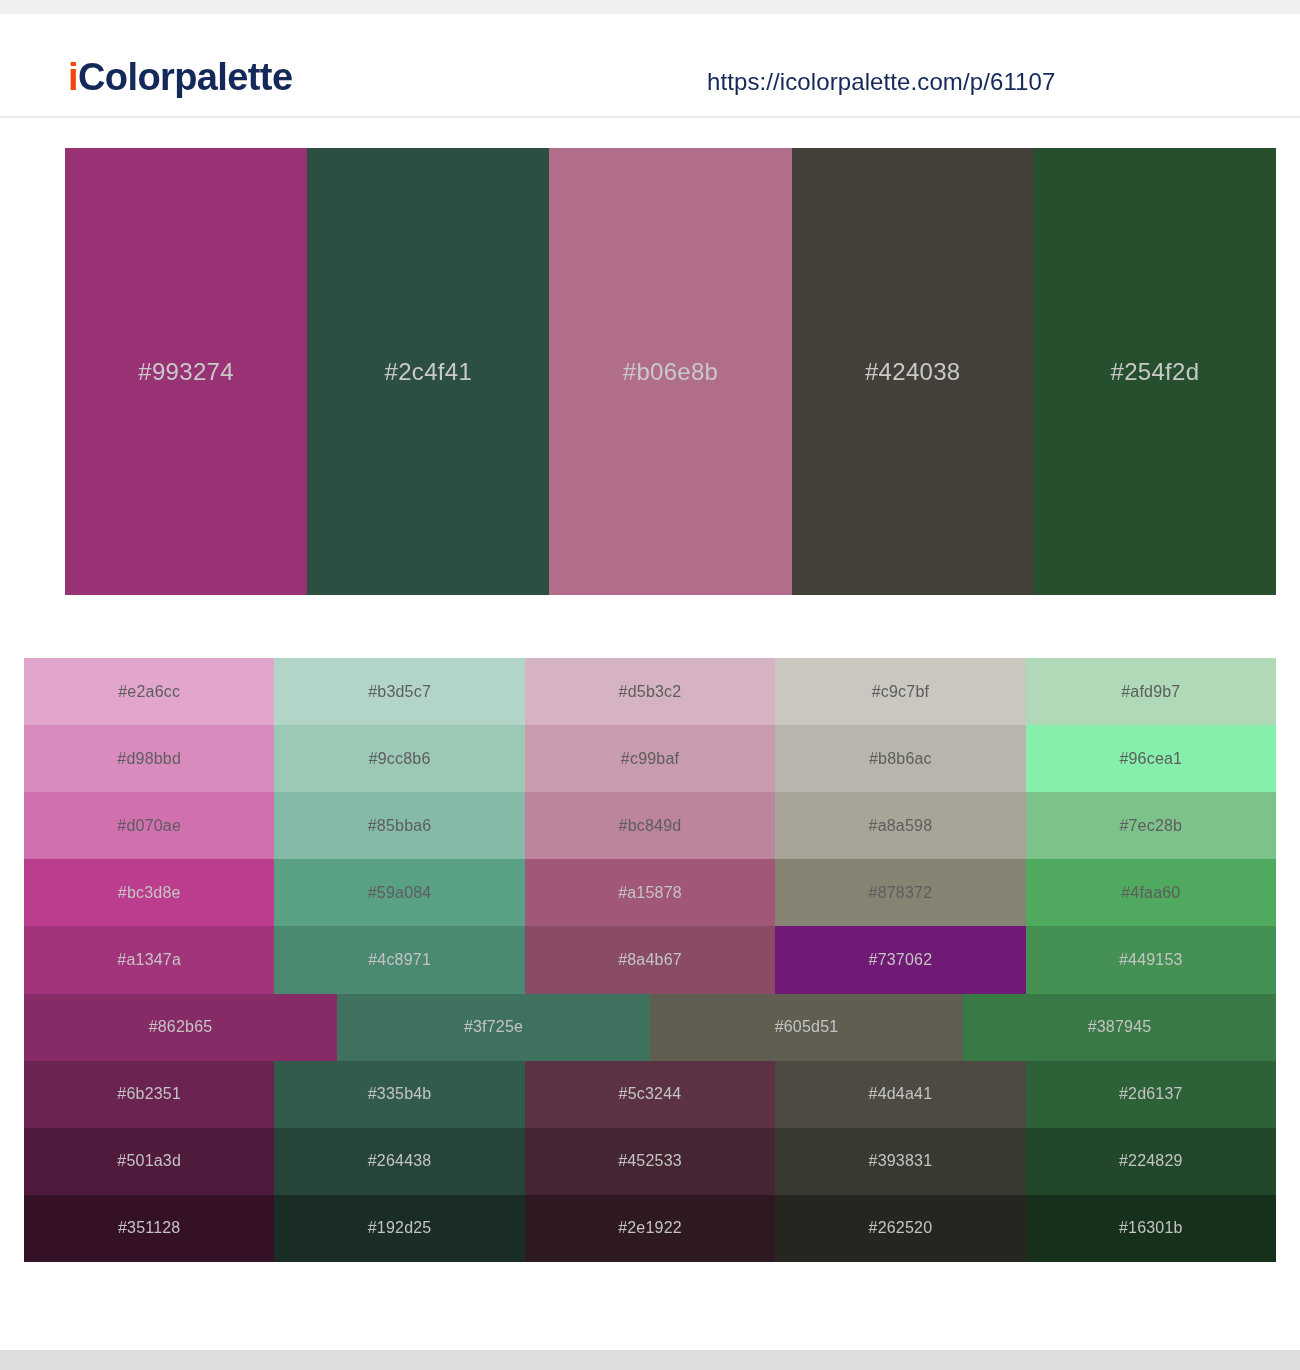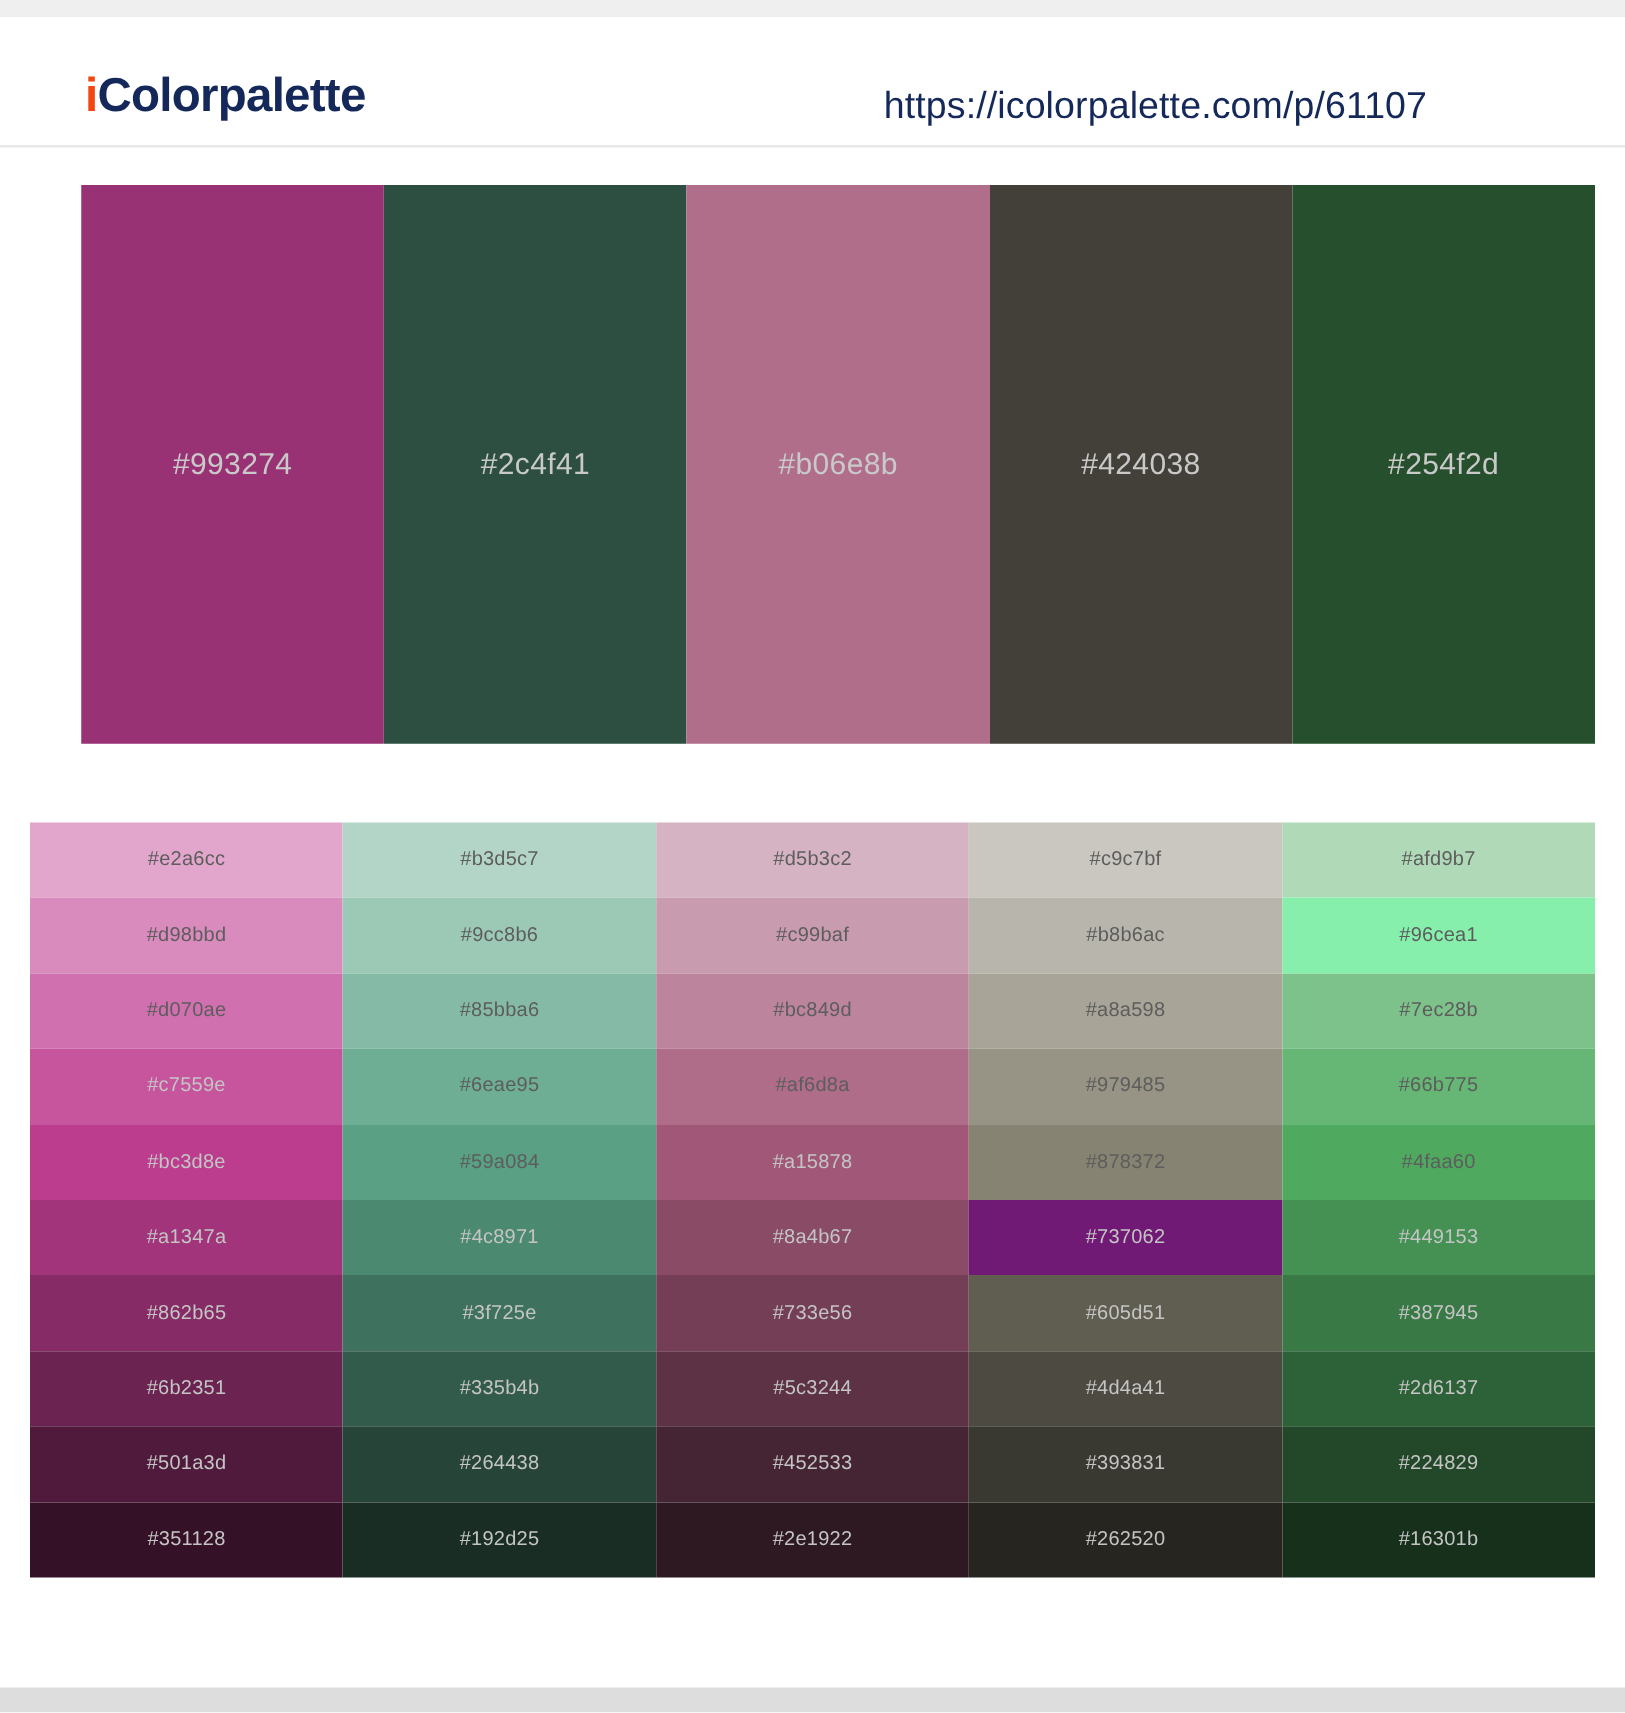--- a/index.html
+++ b/index.html
@@ -49,21 +49,21 @@
     line-height: 1;
     white-space: nowrap;
   }
   .logo-i   { color: #f44611; }
   .logo-rest{ color: #14285a; }
 
   .site-url {
     position: absolute;
     left: 707px;
     top: 54px;
-    font-size: 30px;
+    font-size: 24px;
     color: #14285a;
     letter-spacing: 0.1px;
     white-space: nowrap;
   }
 
   
   .main-swatches {
     position: absolute;
     left: 24px;
     top: 148px;
@@ -202,37 +202,20 @@
           <span class="label">#bc849d</span>
         </div>
         <div class="shade-cell" style="background: rgb(168, 165, 152);">
           <span class="label">#a8a598</span>
         </div>
         <div class="shade-cell" style="background: rgb(126, 194, 139);">
           <span class="label">#7ec28b</span>
         </div>
       </div>
       <div class="shade-row">
-        <div class="shade-cell dark" style="background: rgb(199, 85, 158);">
-          <span class="label">#c7559e</span>
-        </div>
-        <div class="shade-cell" style="background: rgb(110, 174, 149);">
-          <span class="label">#6eae95</span>
-        </div>
-        <div class="shade-cell" style="background: rgb(175, 109, 138);">
-          <span class="label">#af6d8a</span>
-        </div>
-        <div class="shade-cell" style="background: rgb(151, 148, 133);">
-          <span class="label">#979485</span>
-        </div>
-        <div class="shade-cell" style="background: rgb(102, 183, 117);">
-          <span class="label">#66b775</span>
-        </div>
-      </div>
-      <div class="shade-row">
         <div class="shade-cell dark" style="background: rgb(188, 61, 142);">
           <span class="label">#bc3d8e</span>
         </div>
         <div class="shade-cell" style="background: rgb(89, 160, 132); text-align: right;">
           <span class="label">#59a084</span>
         </div>
         <div class="shade-cell dark" style="background: rgb(161, 88, 120);">
           <span class="label">#a15878</span>
         </div>
         <div class="shade-cell" style="background: rgb(135, 131, 114);">
@@ -259,23 +242,20 @@
           <span class="label">#449153</span>
         </div>
       </div>
       <div class="shade-row">
         <div class="shade-cell dark" style="background: rgb(134, 43, 101);">
           <span class="label">#862b65</span>
         </div>
         <div class="shade-cell dark" style="background: rgb(63, 114, 94);">
           <span class="label">#3f725e</span>
         </div>
-        <div class="shade-cell dark" style="background: rgb(115, 62, 86);">
-          <span class="label">#733e56</span>
-        </div>
         <div class="shade-cell dark" style="background: rgb(96, 93, 81);">
           <span class="label">#605d51</span>
         </div>
         <div class="shade-cell dark" style="background: rgb(56, 121, 69);">
           <span class="label">#387945</span>
         </div>
       </div>
       <div class="shade-row">
         <div class="shade-cell dark" style="background: rgb(107, 35, 81);">
           <span class="label">#6b2351</span>

